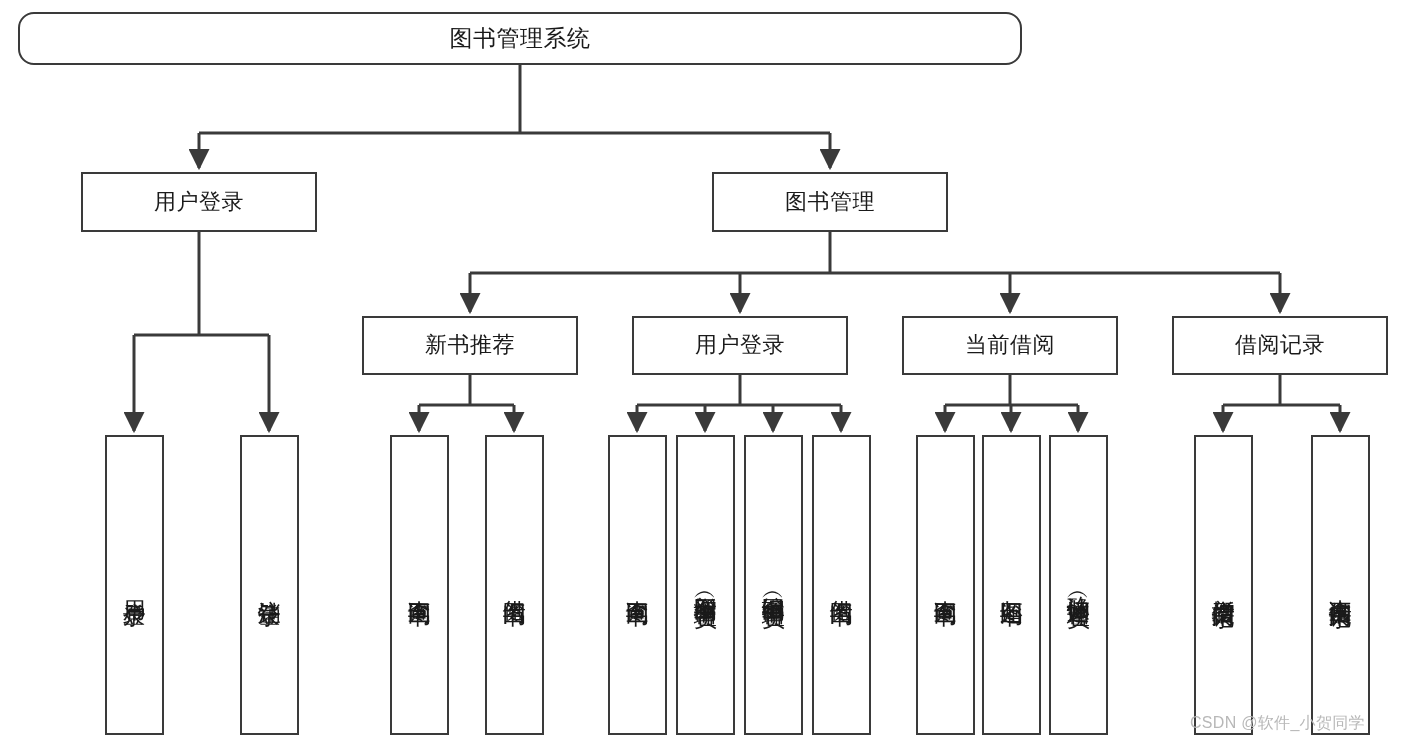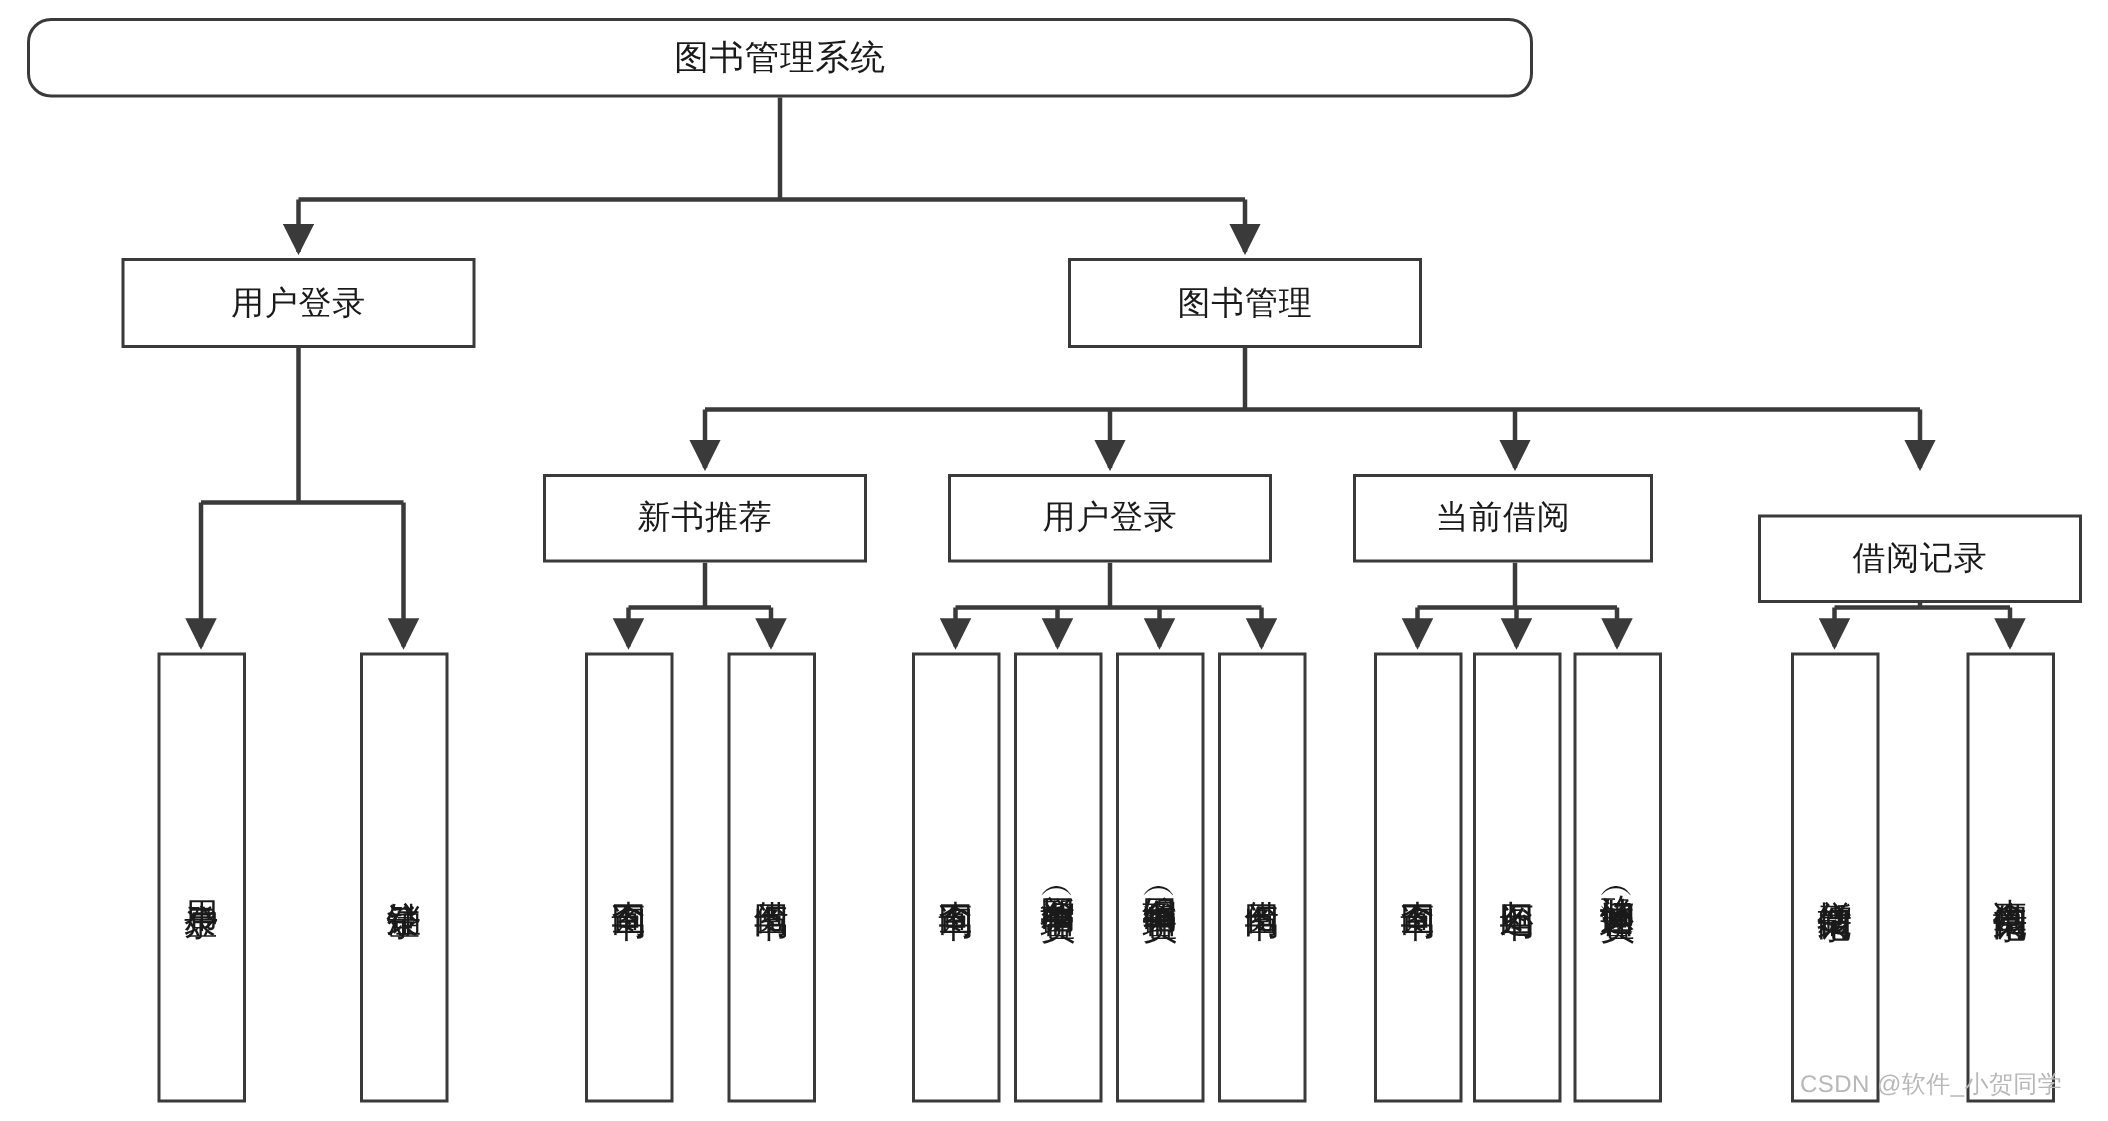--- a/index.html
+++ b/index.html
@@ -65,21 +65,20 @@
   }
   .watermark {
     position: absolute;
     left: 1190px;
     top: 713px;
     font-size: 16px;
     color: #b8b8b8;
     white-space: nowrap;
     z-index: 5;
     letter-spacing: 0.3px;
-    margin-left: 10px;
   }
 </style>
 </head>
 <body>
 
 <div id="canvas">
 
   <svg id="edges" viewBox="0 0 1405 747" xmlns="http://www.w3.org/2000/svg">
     <defs>
       <marker id="arrowHead" viewBox="0 0 10 10" refX="9" refY="5" markerWidth="7" markerHeight="7" orient="auto-start-reverse">
@@ -140,24 +139,24 @@
   <div class="node horiz" style="left:362px; top:316px; width:216px; height:59px;">
     <span class="node-label">新书推荐</span>
   </div>
 
   <div class="node horiz" style="left:712px; top:172px; width:236px; height:60px;">
     <span class="node-label">图书管理</span>
   </div>
   <div class="node horiz" style="left:632px; top:316px; width:216px; height:59px;">
     <span class="node-label">用户登录</span>
   </div>
-  <div class="node horiz" style="left:902px; top:316px; width:200px; height:59px;">
+  <div class="node horiz" style="left:902px; top:316px; width:216px; height:59px;">
     <span class="node-label">当前借阅</span>
   </div>
-  <div class="node horiz" style="left:1172px; top:316px; width:216px; height:59px;margin-top:27px;">
+  <div class="node horiz" style="left:1172px; top:316px; width:216px; height:59px;">
     <span class="node-label">借阅记录</span>
   </div>
 
   <div class="node vert" style="left:105px; top:435px; width:59px; height:300px;">
     <span class="node-label">用户登录</span>
   </div>
   <div class="node vert" style="left:240px; top:435px; width:59px; height:300px;">
     <span class="node-label">注销登录</span>
   </div>
 

